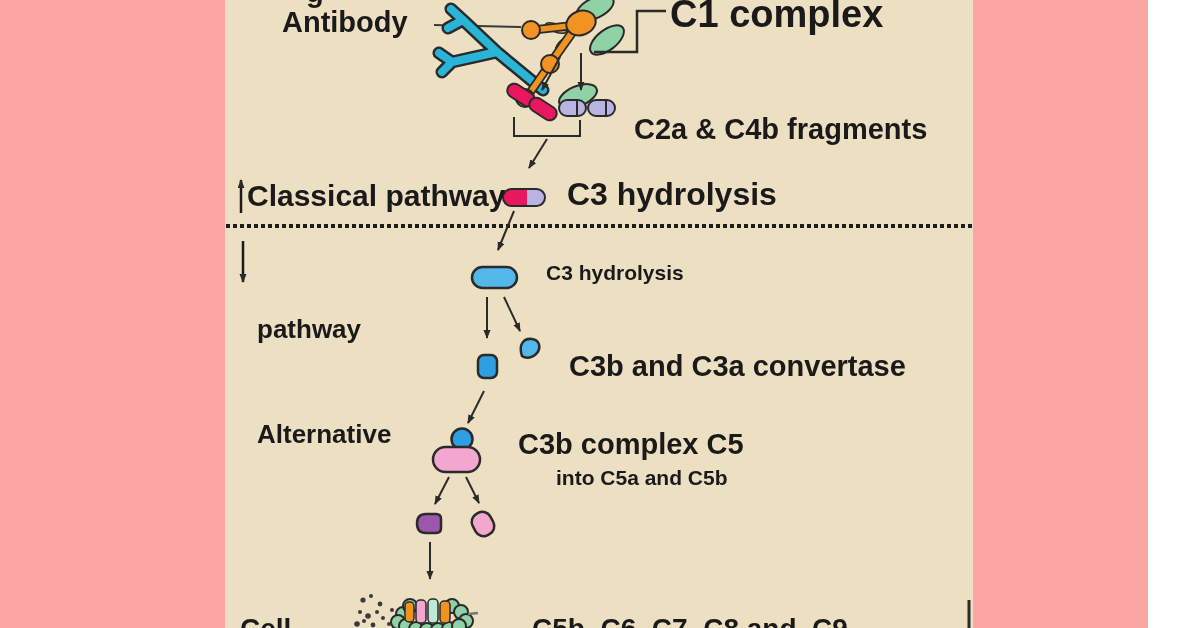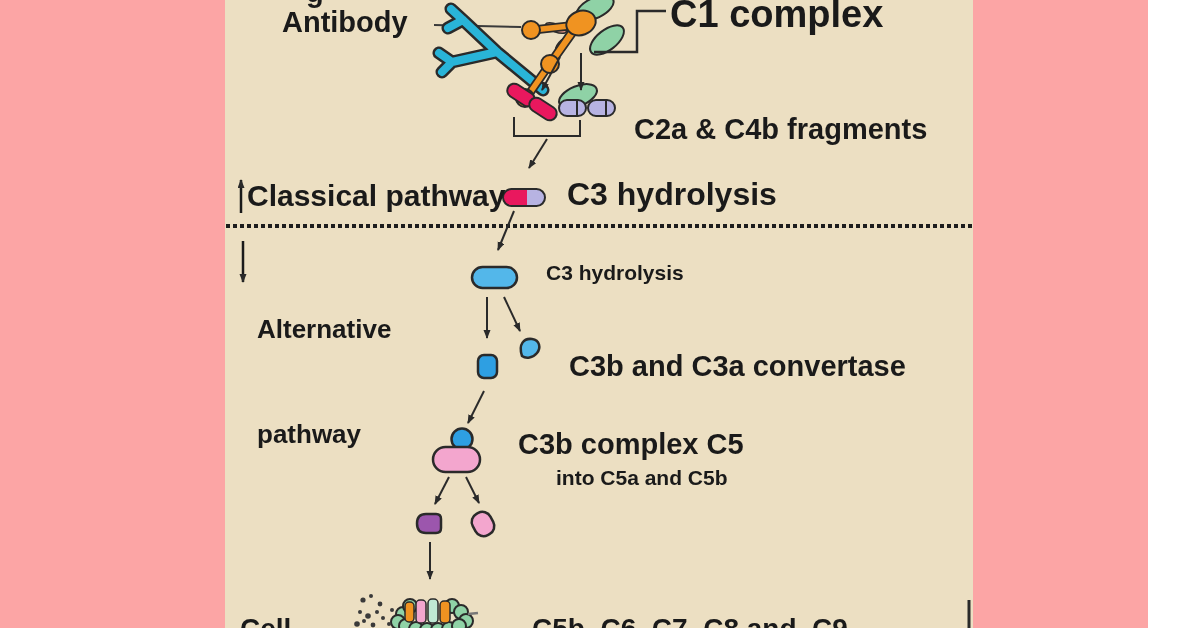--- a/index.html
+++ b/index.html
@@ -158,22 +158,22 @@
 
   <div class="lbl" style="left:670px; top:-7px; font-size:38px;">C1 complex</div>
 
   <div class="lbl" style="left:634px; top:85px; font-size:29px;margin-top:28px;">C2a &amp; C4b fragments</div>
 
   <div class="lbl" style="left:247px; top:179px; font-size:30px;">Classical pathway</div>
 
   <div class="lbl" style="left:567px; top:176px; font-size:32px;">C3 hydrolysis</div>
 
   <div class="lbl" style="left:257px; top:242px; font-size:26px; line-height:35px;">
+    <div>pathway</div>
     <div>Alternative</div>
-    <div>pathway</div>
   </div>
 
   <div class="lbl" style="left:546px; top:261px; font-size:21px;">C3 hydrolysis</div>
 
   <div class="lbl" style="left:569px; top:350px; font-size:29px;">C3b and C3a convertase</div>
 
   <div class="lbl" style="left:518px; top:428px; font-size:29px;">C3b complex C5</div>
   <div class="lbl" style="left:556px; top:466px; font-size:21px;">into C5a and C5b</div>
 
   <div class="lbl" style="left:240px; top:539px; font-size:28px; line-height:36px;">

